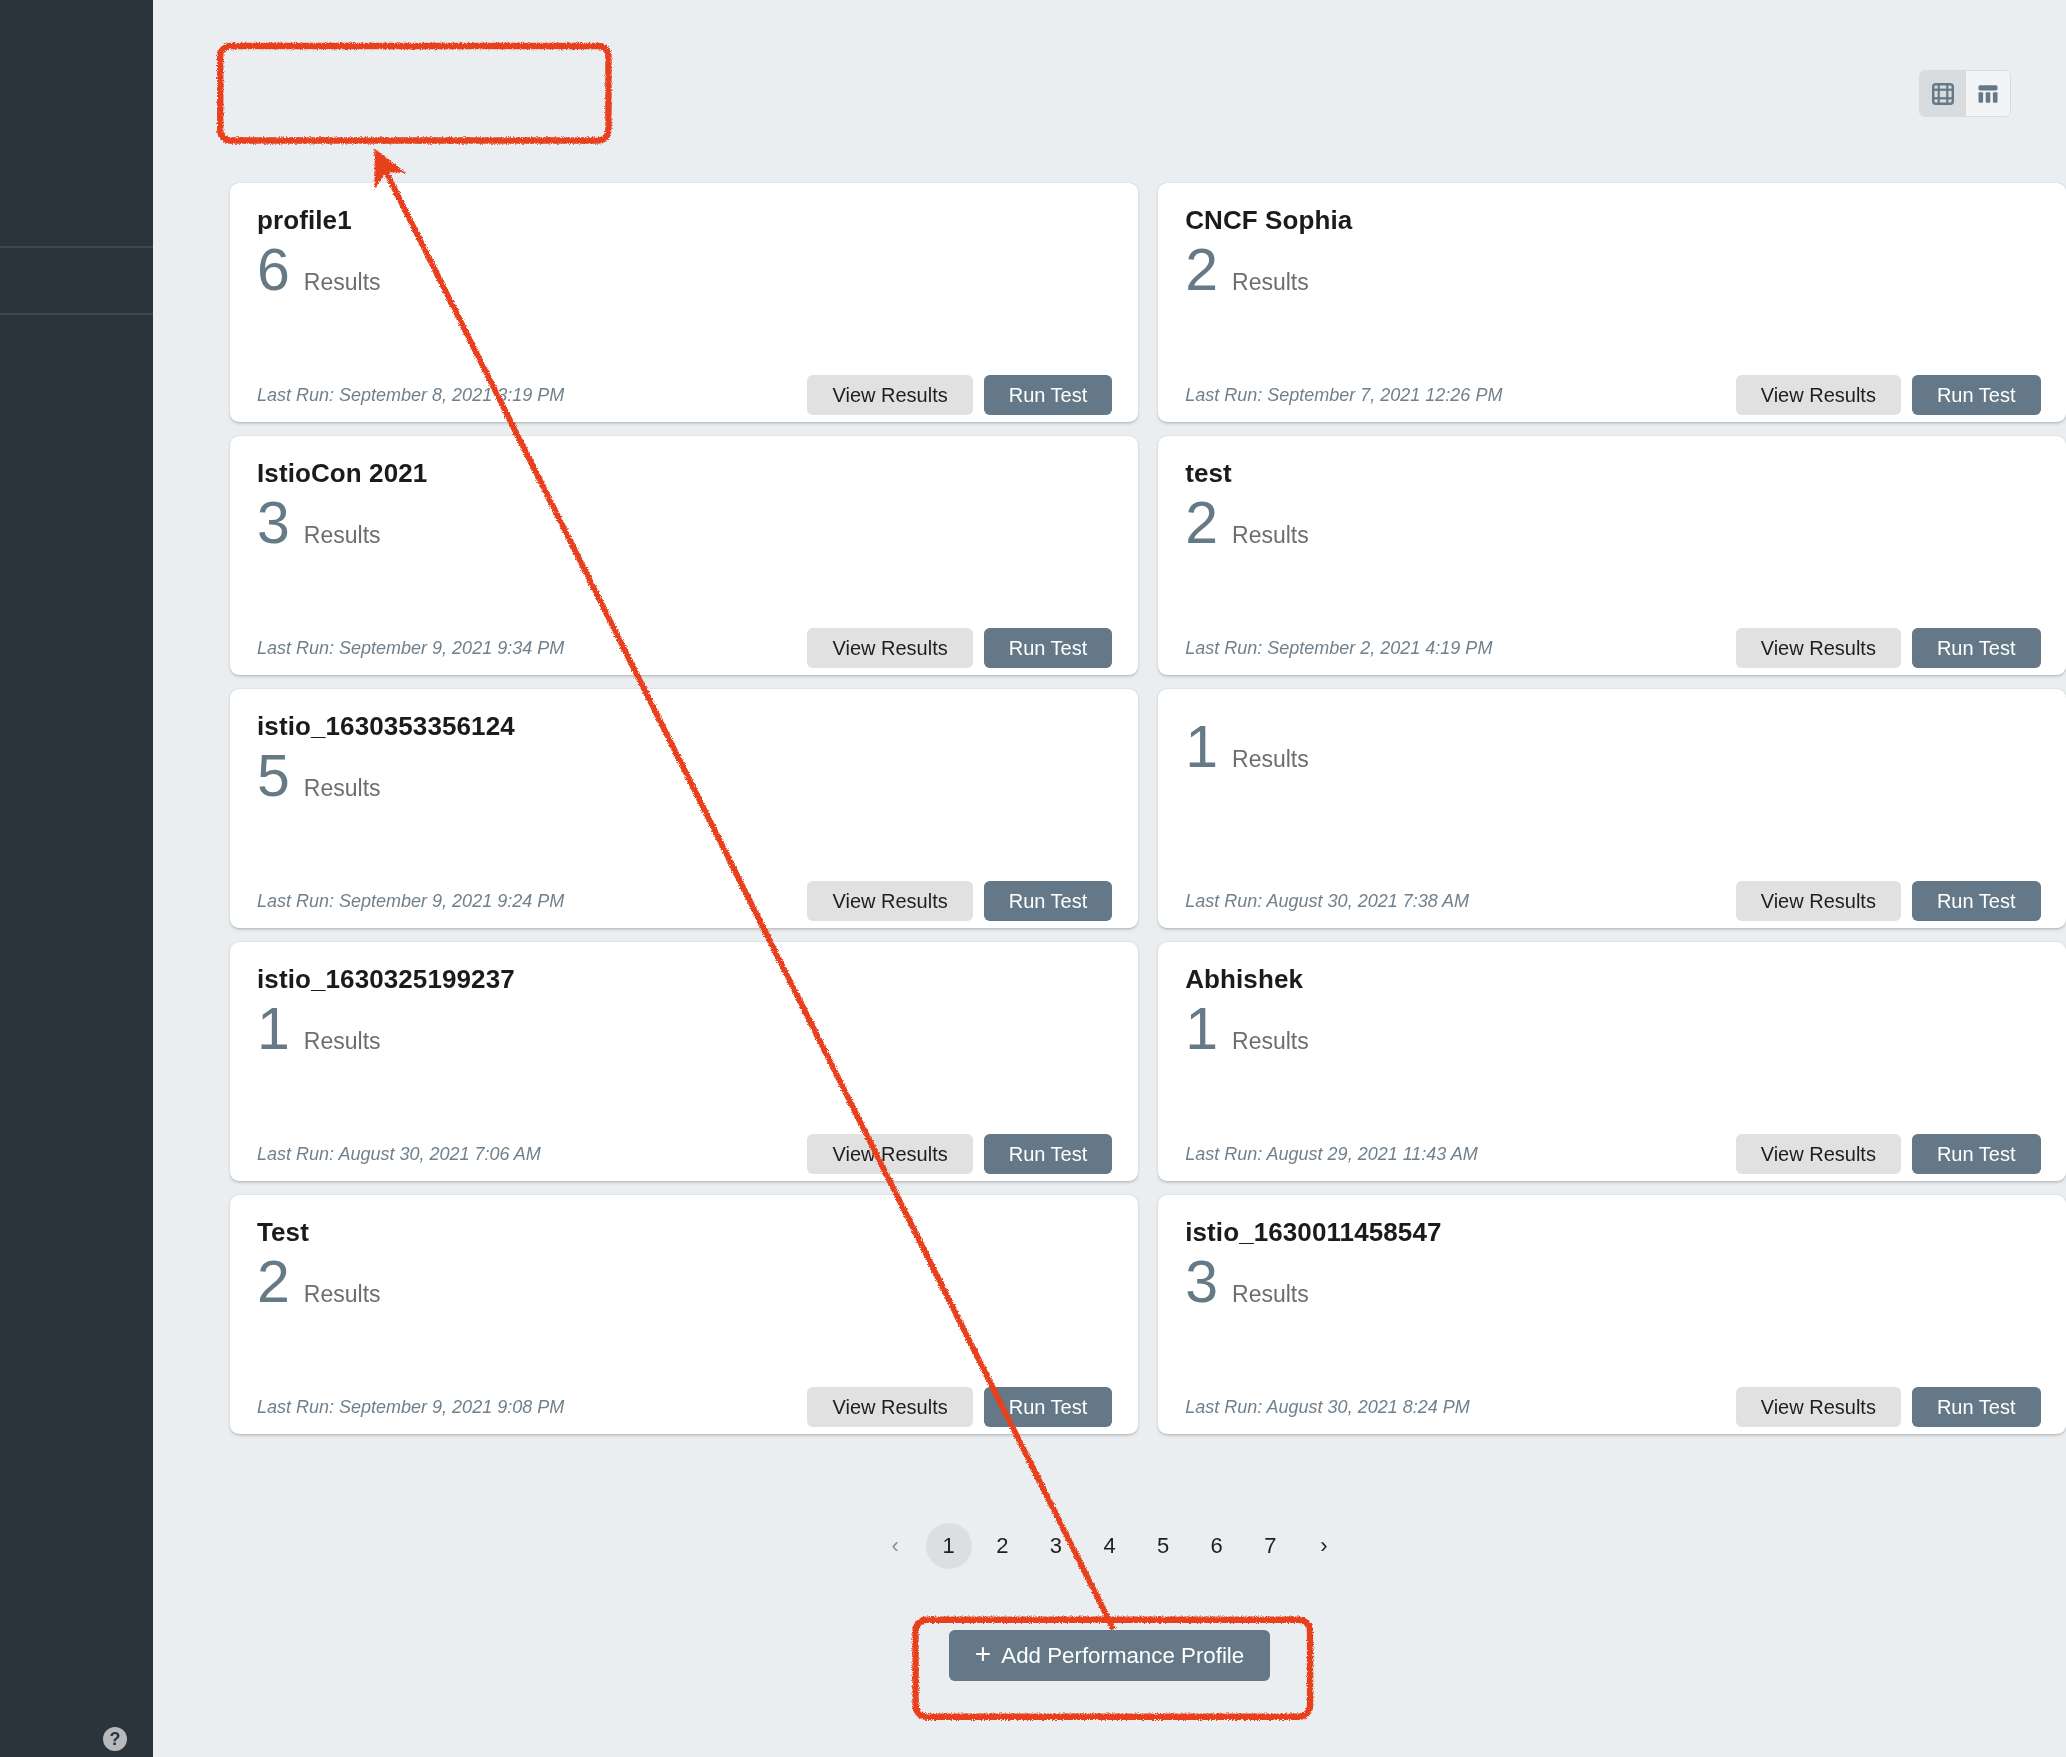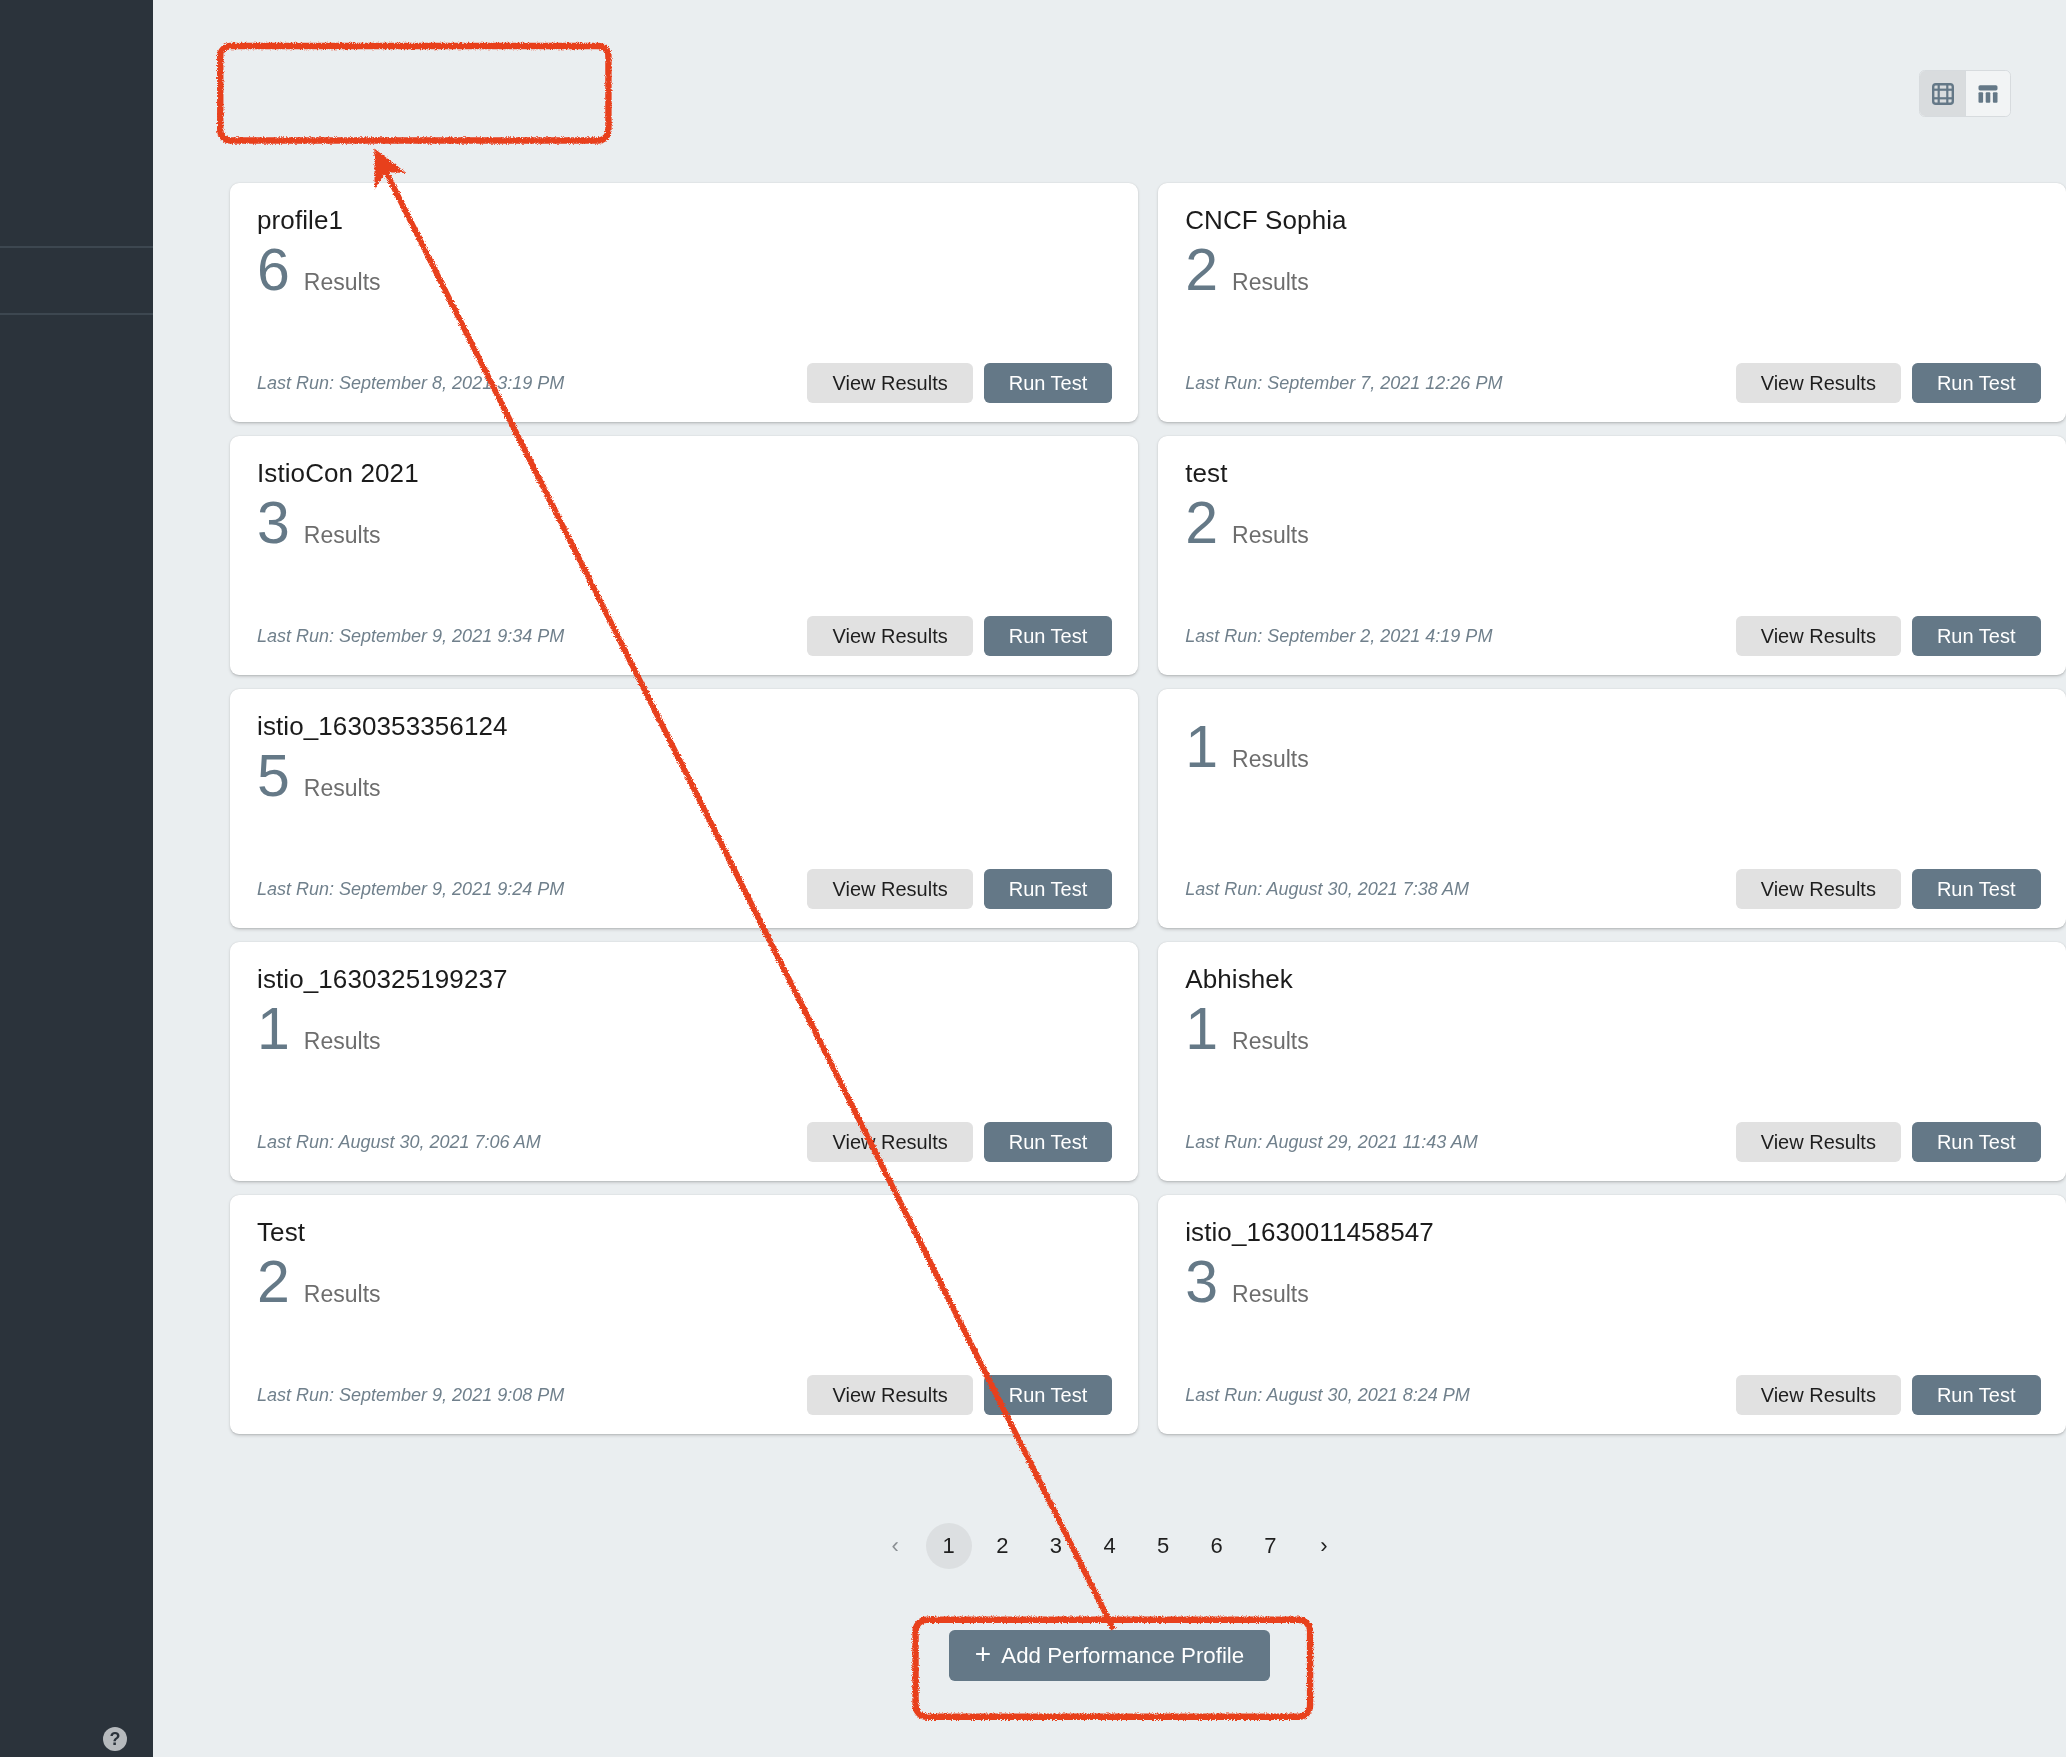--- a/index.html
+++ b/index.html
@@ -101,21 +101,21 @@
     border-radius: 9px;
     box-shadow: 0 1.3px 3.2px rgba(0,0,0,0.13), 0 0.6px 1.3px rgba(0,0,0,0.10);
     height: 239px;
     position: relative;
     box-sizing: border-box;
     padding: 23px 27px 0 27px;
   }
   .card-title {
     font-size: 26px;
     color: #1b1b1b;
-    font-weight: 400;
+    font-weight: 700;
     line-height: 1.1;
     letter-spacing: 0.1px;
     white-space: nowrap;
   }
   .card-count-row {
     margin-top: 6.4px;
     display: flex;
     align-items: baseline;
     gap: 14px;
   }
@@ -127,21 +127,21 @@
   }
   .card-results-label {
     font-size: 23px;
     color: #6d6d6d;
     font-weight: 400;
   }
   .card-footer {
     position: absolute;
     left: 27px;
     right: 25.5px;
-    bottom: 19px;
+    bottom: 7px;
     display: flex;
     align-items: center;
     justify-content: space-between;
   }
   .card-lastrun {
     font-size: 18px;
     font-style: italic;
     color: #70808c;
     white-space: nowrap;
   }

